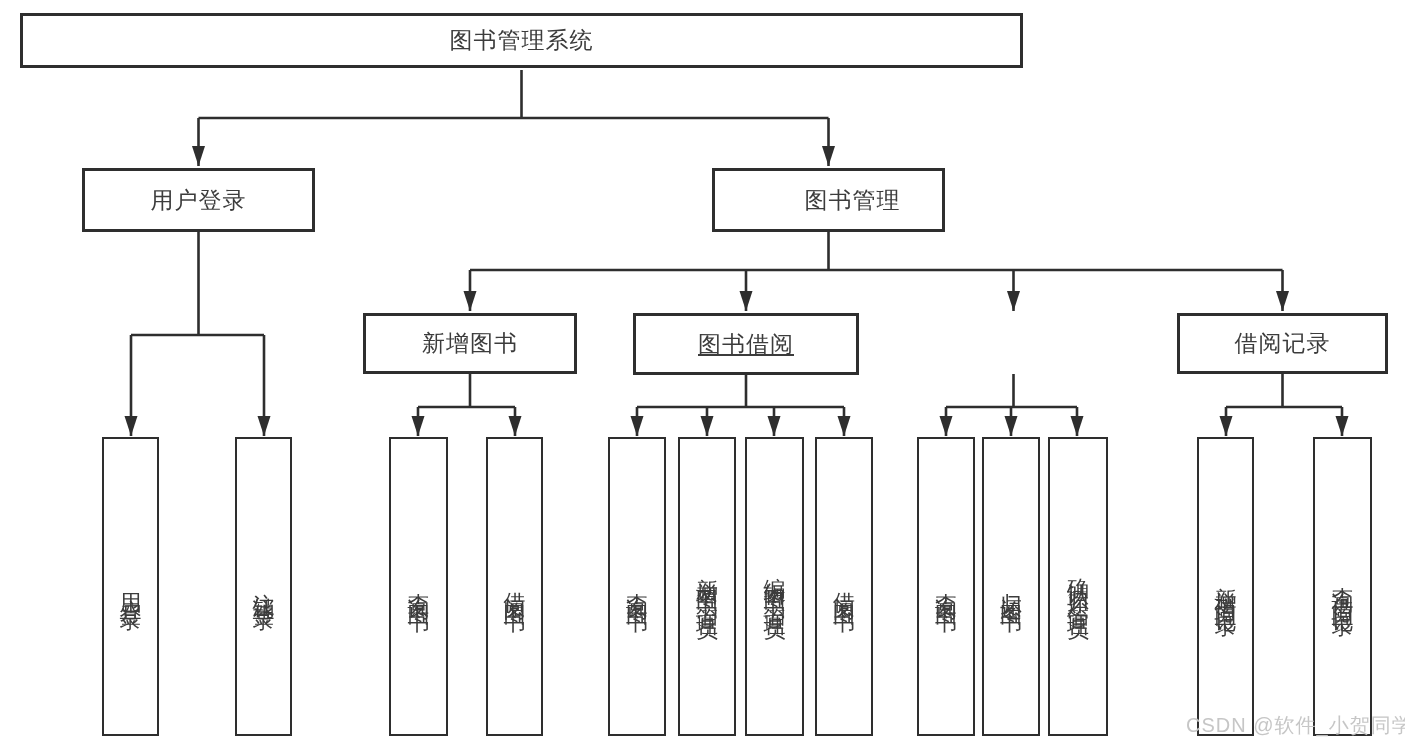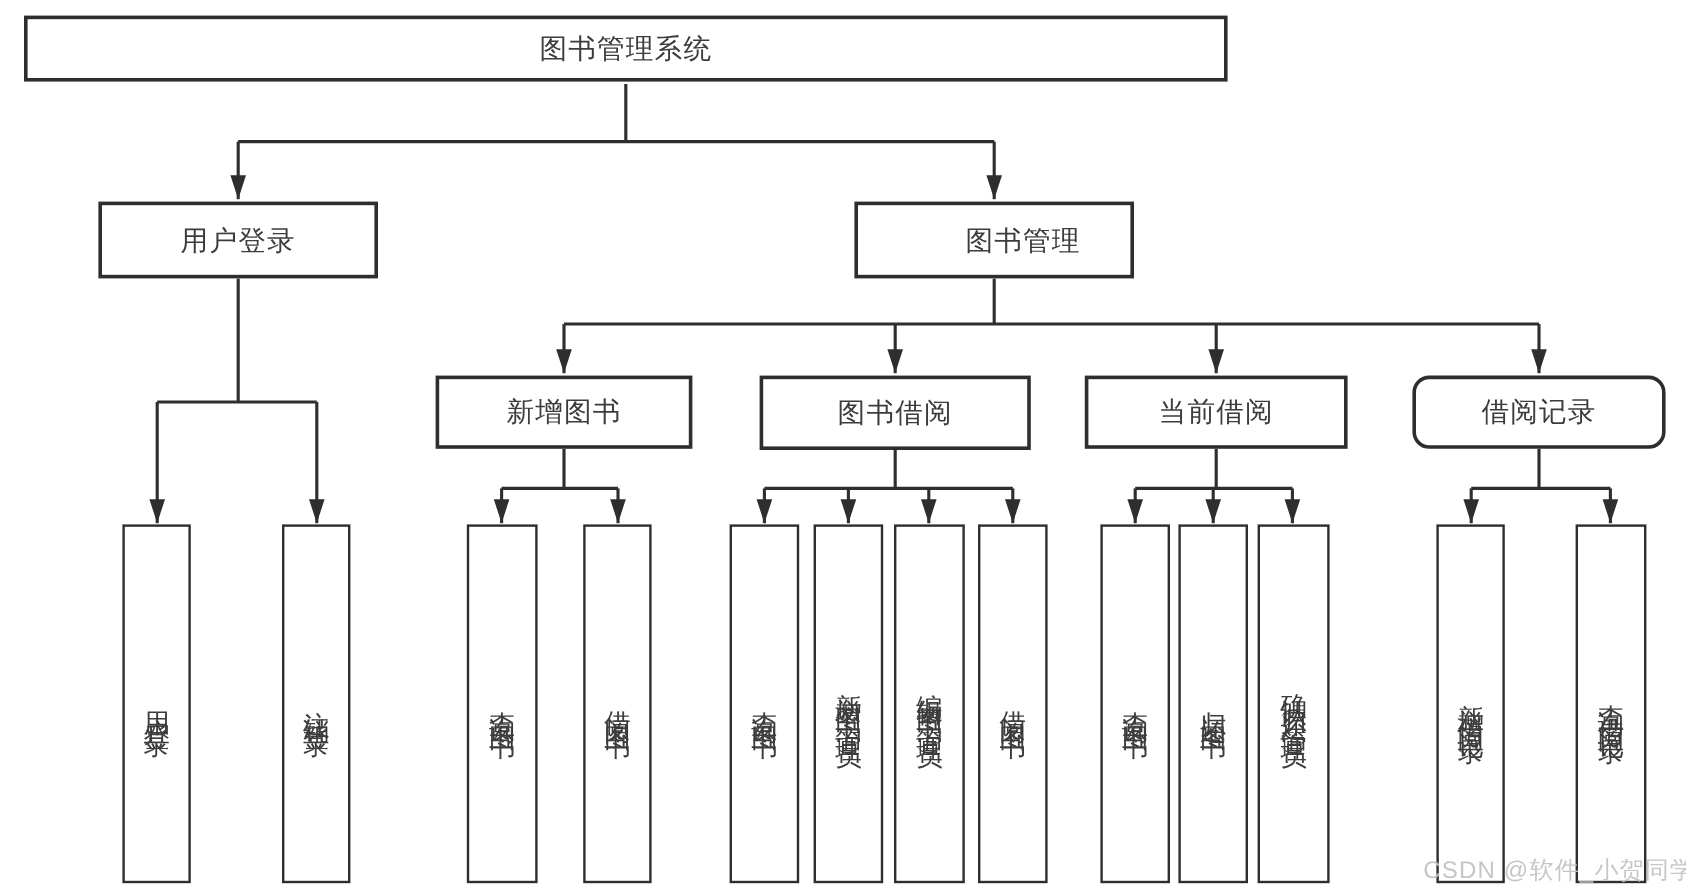--- a/index.html
+++ b/index.html
@@ -106,23 +106,22 @@
       </g>
     </g>
   </svg>
 
   <div class="node" style="left:20px; top:13px; width:1003px; height:55px;">图书管理系统</div>
 
   <div class="node" style="left:82px; top:168px; width:233px; height:64px;">用户登录</div>
   <div class="node" style="left:712px; top:168px; width:233px; height:64px;padding-left:48px;">图书管理</div>
 
   <div class="node" style="left:363px; top:313px; width:214px; height:61px;">新增图书</div>
-  <div class="node" style="left:633px; top:313px; width:226px; height:62px;">图书借阅</div>
-  <div class="node" style="left:904px; top:313px; width:219px; height:61px;">当前借阅</div>
-  <div class="node" style="left:1177px; top:313px; width:211px; height:61px;border-radius:14px;">借阅记录</div>
+  <div class="node" style="left:633px; top:313px; width:226px; height:62px;text-decoration:underline;">图书借阅</div>
+  <div class="node" style="left:1177px; top:313px; width:211px; height:61px;">借阅记录</div>
 
   <div class="leaf" style="left:102px; width:57px;">用户登录</div>
   <div class="leaf" style="left:235px; width:57px;">注销登录</div>
 
   <div class="leaf" style="left:389px; width:59px;">查询图书</div>
   <div class="leaf" style="left:486px; width:57px;">借阅图书</div>
 
   <div class="leaf" style="left:608px; width:58px;">查询图书</div>
   <div class="leaf" style="left:678px; width:58px;">新增图书（管理员）</div>
   <div class="leaf" style="left:745px; width:59px;">编辑图书（管理员）</div>

